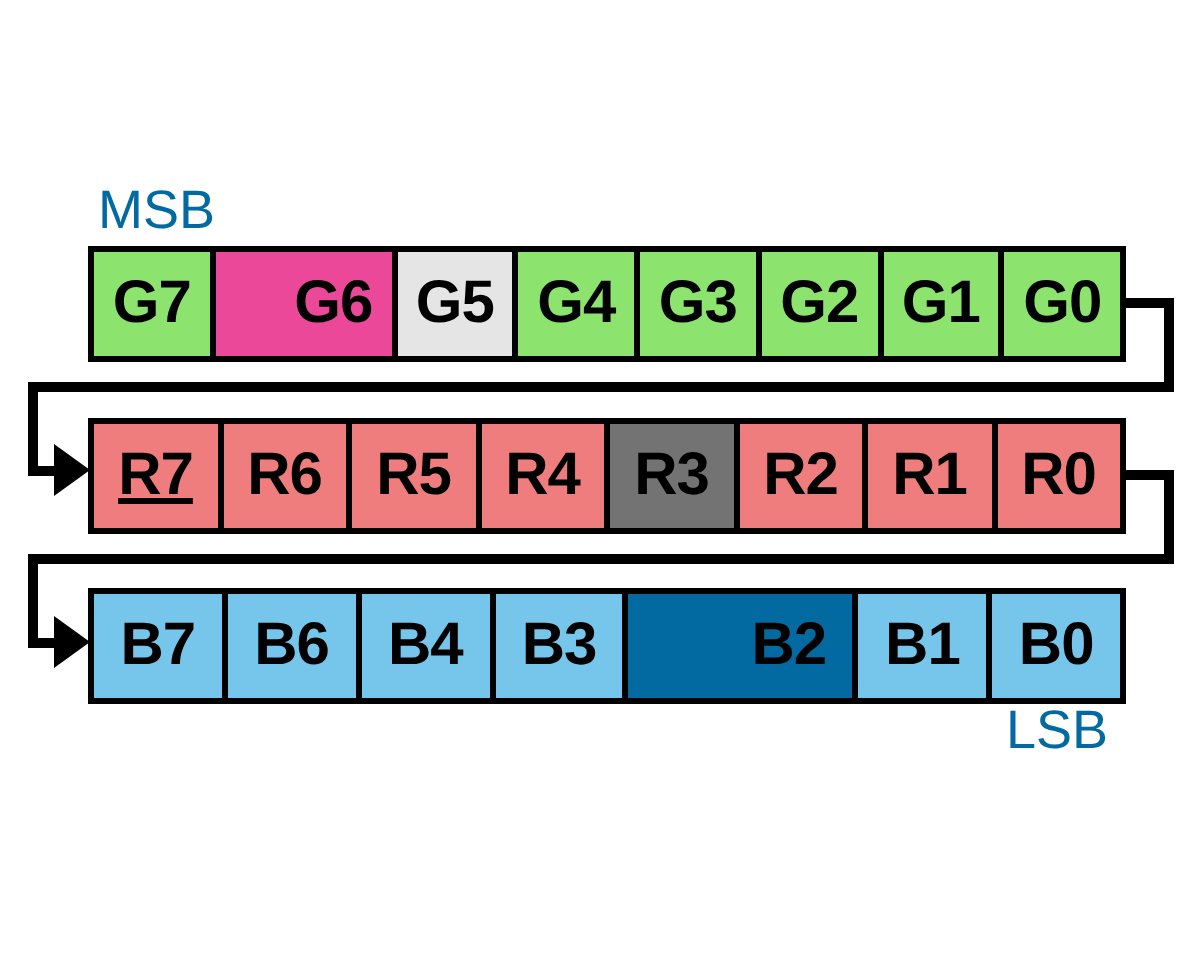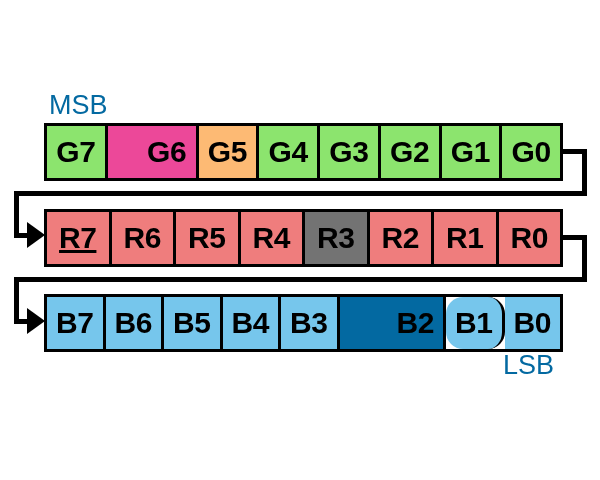--- a/index.html
+++ b/index.html
@@ -120,21 +120,21 @@
   <div id="wire2-out" class="wire wire-h"></div>
   <div id="wire2-down" class="wire wire-v"></div>
   <div id="wire2-back" class="wire wire-h"></div>
   <div id="wire2-drop" class="wire wire-v"></div>
   <div id="wire2-in" class="wire wire-h"></div>
   <div id="arrow-b" class="arrowhead"></div>
 
   <div id="row-g" class="bit-row row-green">
     <div class="bit-cell" style="background: rgb(140, 228, 110);">G7</div>
     <div class="bit-cell" style="background: #ec4899; padding-left: 30px;">G6</div>
-    <div class="bit-cell" style="background: #fdba74;">G5</div>
+    <div class="bit-cell" style="background: #e5e5e5;">G5</div>
     <div class="bit-cell" style="background: rgb(140, 228, 110);">G4</div>
     <div class="bit-cell" style="background: rgb(140, 228, 110);">G3</div>
     <div class="bit-cell" style="background: rgb(140, 228, 110);">G2</div>
     <div class="bit-cell" style="background: rgb(140, 228, 110);">G1</div>
     <div class="bit-cell" style="background: rgb(140, 228, 110);">G0</div>
   </div>
 
   <div id="row-r" class="bit-row row-red">
     <div class="bit-cell" style="background: rgb(239, 125, 125); text-decoration: underline;">R7</div>
     <div class="bit-cell" style="background: rgb(239, 125, 125);">R6</div>
@@ -142,23 +142,22 @@
     <div class="bit-cell" style="background: rgb(239, 125, 125);">R4</div>
     <div class="bit-cell" style="background: #737373;">R3</div>
     <div class="bit-cell" style="background: rgb(239, 125, 125);">R2</div>
     <div class="bit-cell" style="background: rgb(239, 125, 125);">R1</div>
     <div class="bit-cell" style="background: rgb(239, 125, 125);">R0</div>
   </div>
 
   <div id="row-b" class="bit-row row-blue">
     <div class="bit-cell" style="background: rgb(118, 198, 236);">B7</div>
     <div class="bit-cell" style="background: rgb(118, 198, 236);">B6</div>
-    <div class="bit-cell" style="background: rgb(118, 198, 236);">B5</div>
     <div class="bit-cell" style="background: rgb(118, 198, 236);">B4</div>
     <div class="bit-cell" style="background: rgb(118, 198, 236);">B3</div>
     <div class="bit-cell" style="background: #0369a1; padding-left: 48px;">B2</div>
-    <div class="bit-cell" style="background: rgb(118, 198, 236); border-radius: 17px;">B1</div>
+    <div class="bit-cell" style="background: rgb(118, 198, 236);">B1</div>
     <div class="bit-cell" style="background: rgb(118, 198, 236);">B0</div>
   </div>
 
   <div id="lsb-label" class="end-label">LSB</div>
 
 </div>
 
 </body></html>

